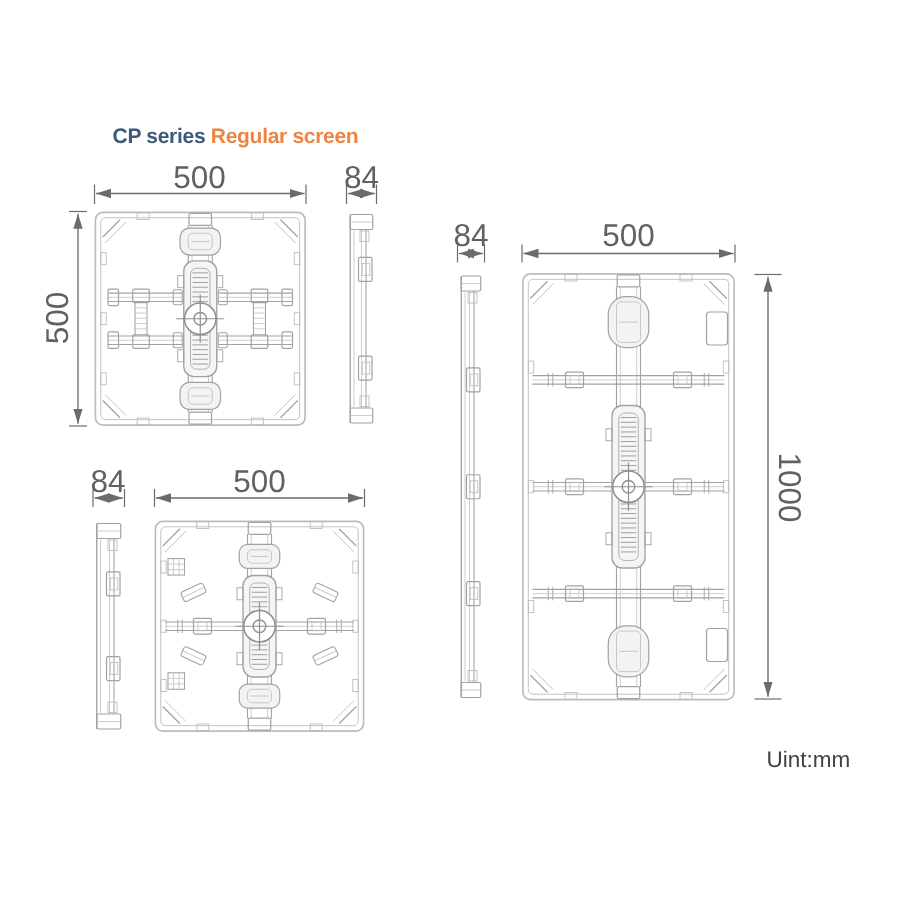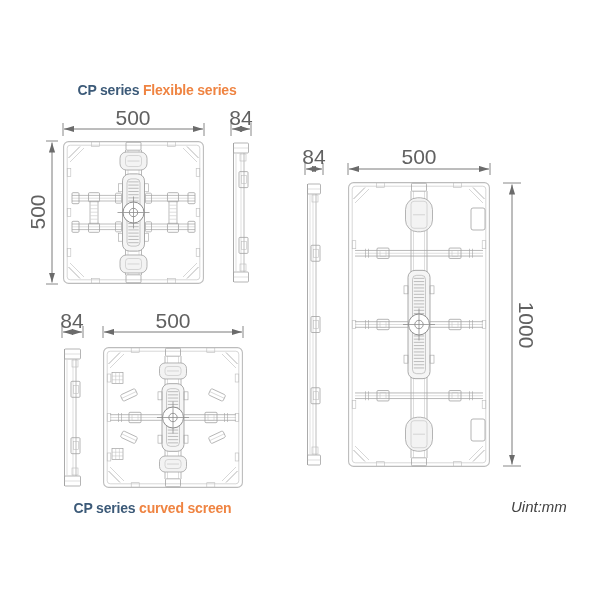--- a/index.html
+++ b/index.html
@@ -4,21 +4,21 @@
 <style>
   html,body{margin:0;padding:0;background:#fff;}
   body{width:600px;height:600px;font-family:"Liberation Sans",sans-serif;}
   .canvas{position:relative;width:600px;height:600px;background:#fff;overflow:hidden;}
   svg.art{position:absolute;left:0;top:0;}
   .title{position:absolute;font-weight:bold;font-size:14px;letter-spacing:-0.2px;
          text-align:center;white-space:nowrap;line-height:18px;}
   .title .series{color:var(--series-color,#3c5a78);}
   .title .variant{color:var(--variant-color,#ef8442);}
   .unit{position:absolute;left:511px;top:498px;font-size:15px;color:#424242;
-        white-space:nowrap;font-style:italic;}
+        white-space:nowrap;}
   text.dim{font-family:"Liberation Sans",sans-serif;font-size:21px;fill:#616161;}
   .dl{stroke:#6b6b6b;stroke-width:0.9;fill:none;}
   .dt{stroke:#6b6b6b;stroke-width:0.8;fill:none;}
 </style>
 </head>
 <body>
 
 <div class="canvas">
 
   <svg class="art" id="art" width="600" height="600" viewBox="0 0 600 600">
@@ -433,23 +433,19 @@
         <rect x="123" y="237" width="14" height="22" rx="2" fill="none" stroke="#a2a2a2" stroke-width="0.8"></rect>
         <rect x="28.659999999999997" y="0.8" width="8" height="4.5" rx="0" fill="none" stroke="#bcbcbc" stroke-width="0.6"></rect>
         <rect x="28.659999999999997" y="279.7" width="8" height="4.5" rx="0" fill="none" stroke="#bcbcbc" stroke-width="0.6"></rect>
         <rect x="105.34" y="0.8" width="8" height="4.5" rx="0" fill="none" stroke="#bcbcbc" stroke-width="0.6"></rect>
         <rect x="105.34" y="279.7" width="8" height="4.5" rx="0" fill="none" stroke="#bcbcbc" stroke-width="0.6"></rect>
       </g>
     </svg>
 
   <div class="title" style="left:67px;top:81px;width:180px;">
     <span class="series">CP series</span>
-    <span class="variant">Flexible series</span>
+    <span class="variant">Regular screen</span>
   </div>
 
-  <div class="title" style="left:62px;top:499px;width:181px;">
-    <span class="series">CP series</span>
-    <span class="variant">curved screen</span>
-  </div>
 
 
   <div class="unit">Uint:mm</div>
 </div>
 
 </body></html>

